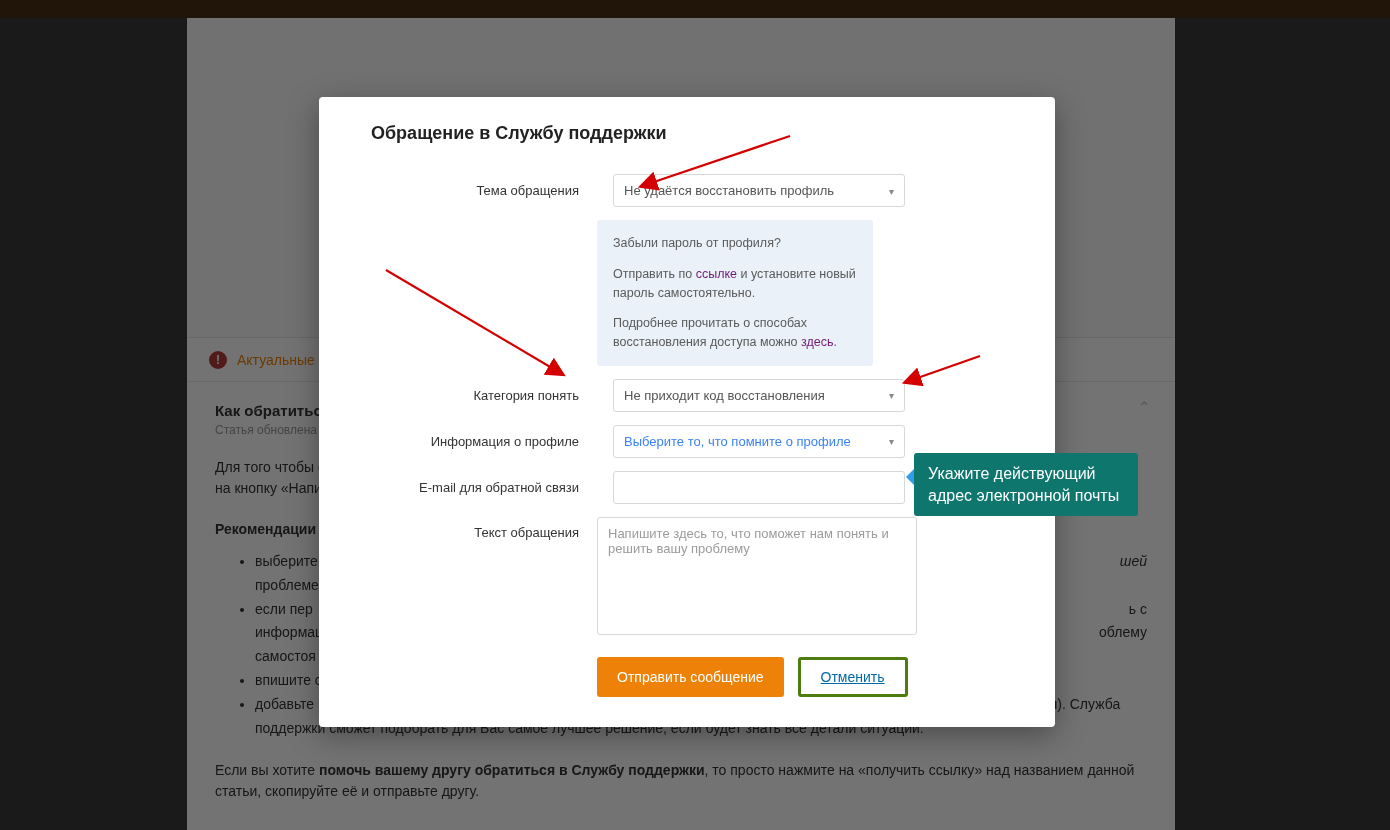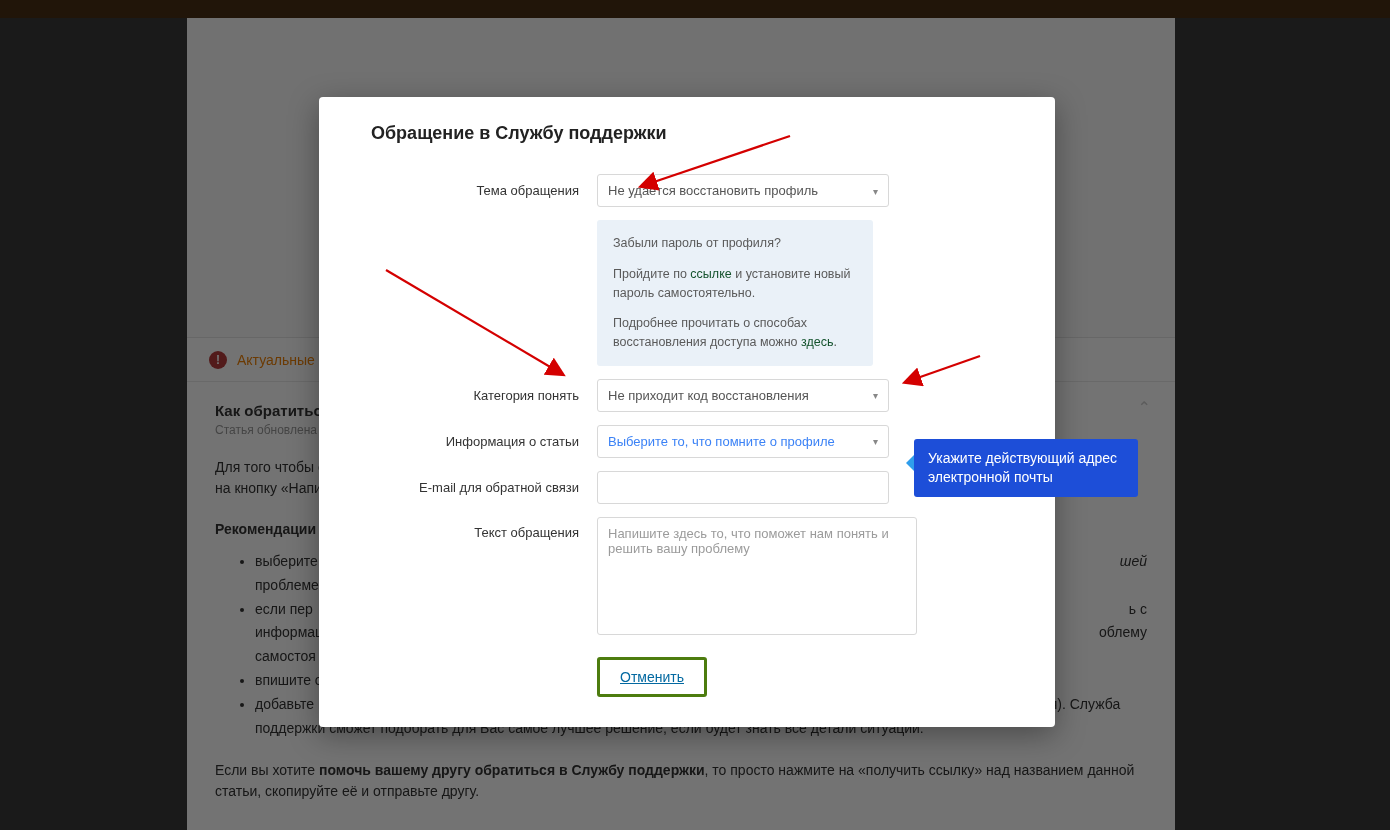--- a/index.html
+++ b/index.html
@@ -29,21 +29,21 @@
     left: 319px; top: 97px;
     width: 736px;
     background: #fff;
     border-radius: 4px;
     padding: 26px 52px 30px;
     box-shadow: 0 8px 30px rgba(0,0,0,.35);
   }
   .modal-title { font-size: 18px; font-weight: bold; color: #222; margin-bottom: 30px; }
 
   .row { display: flex; margin-bottom: 13px; align-items: flex-start; }
-  .row.center { align-items: center; }
+  .row.center { align-items: center; gap: 16px; }
   .lbl { width: 226px; text-align: right; padding-right: 18px; font-size: 13px; color: #333; padding-top: 8px; }
   .row.center .lbl { padding-top: 0; }
   .fld { flex: 1; }
 
   .select, .input, .textarea {
     width: 292px;
     border: 1px solid #d8d8d8;
     border-radius: 3px;
     font-size: 13px;
     color: #555;
@@ -62,33 +62,33 @@
     width: 276px;
     background: #eaf1f8;
     border-radius: 3px;
     padding: 14px 16px;
     font-size: 12.5px;
     color: #5a5a5a;
     line-height: 1.5;
   }
   .hintbox p { margin-bottom: 12px; }
   .hintbox p:last-child { margin-bottom: 0; }
-  .hintbox a { color: #14532d; text-decoration: none; }
+  .hintbox a { color: #701a75; text-decoration: none; }
 
   .actions { margin-top: 22px; padding-left: 226px; display:flex; gap:14px; }
   .btn { border: none; border-radius: 3px; font-size: 14px; padding: 9px 20px; cursor: pointer; }
   .btn-primary { background: #ee8208; color: #fff; }
   .btn-secondary { background: #fff; color: #0369a1; border: 3px solid #4d7c0f; text-decoration: underline; }
 
   .tooltip {
     position: absolute;
-    left: 914px; top: 439px;
-    background: #1d4ed8;
+    left: 914px; top: 453px;
+    background: #0f766e;
     color: #fff;
-    font-size: 14px;
+    font-size: 16px;
     padding: 10px 14px;
     border-radius: 3px;
     width: 224px;
     line-height: 1.35;
   }
   .tooltip::before {
     content: "";
     position: absolute;
     left: -8px; top: 16px;
     border: 8px solid transparent;
@@ -145,41 +145,41 @@
       </div>
     </div>
   </div>
 
   <div class="row">
     <div class="lbl"></div>
     <div class="fld">
       <div class="hintbox">
         <p>Забыли пароль от профиля?</p>
         <p>
-          <span>Пройдите по </span><a href="#">ссылке</a><span> и установите новый пароль самостоятельно.</span>
+          <span>Отправить по </span><a href="#">ссылке</a><span> и установите новый пароль самостоятельно.</span>
         </p>
         <p>
           <span>Подробнее прочитать о способах восстановления доступа можно </span><a href="#">здесь</a><span>.</span>
         </p>
       </div>
     </div>
   </div>
 
   <div class="row center">
     <div class="lbl">Категория понять</div>
     <div class="fld">
       <div class="select">
         <span>Не приходит код восстановления</span>
         <span class="caret">▾</span>
       </div>
     </div>
   </div>
 
   <div class="row center">
-    <div class="lbl">Информация о статьи</div>
+    <div class="lbl">Информация о профиле</div>
     <div class="fld">
       <div class="select">
         <span style="color:#3b82f6;">Выберите то, что помните о профиле</span>
         <span class="caret">▾</span>
       </div>
     </div>
   </div>
 
   <div class="row center">
     <div class="lbl">E-mail для обратной связи</div>
@@ -189,20 +189,21 @@
   </div>
 
   <div class="row">
     <div class="lbl">Текст обращения</div>
     <div class="fld">
       <textarea class="textarea" placeholder="Напишите здесь то, что поможет нам понять и решить вашу проблему" style=""></textarea>
     </div>
   </div>
 
   <div class="actions">
+    <button class="btn btn-primary">Отправить сообщение</button>
     <button class="btn btn-secondary">Отменить</button>
   </div>
 </div>
 
 <div class="tooltip">Укажите действующий адрес электронной почты</div>
 
 <svg class="arrow" style="left:630px; top:130px; width:170px; height:70px;">
   <defs>
       <marker id="ah1" markerWidth="9" markerHeight="9" refX="7" refY="4.5" orient="auto">
         <path d="M0,0 L9,4.5 L0,9 z" fill="#d40000"></path>

